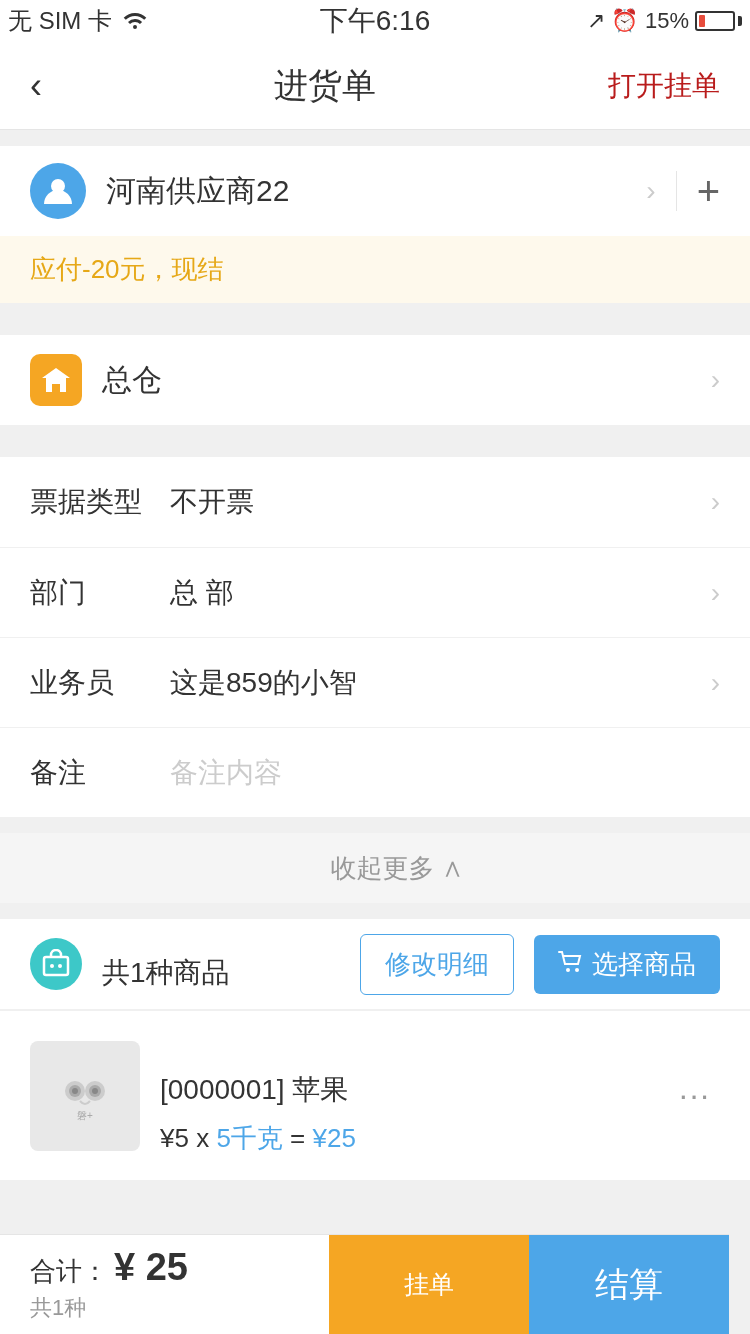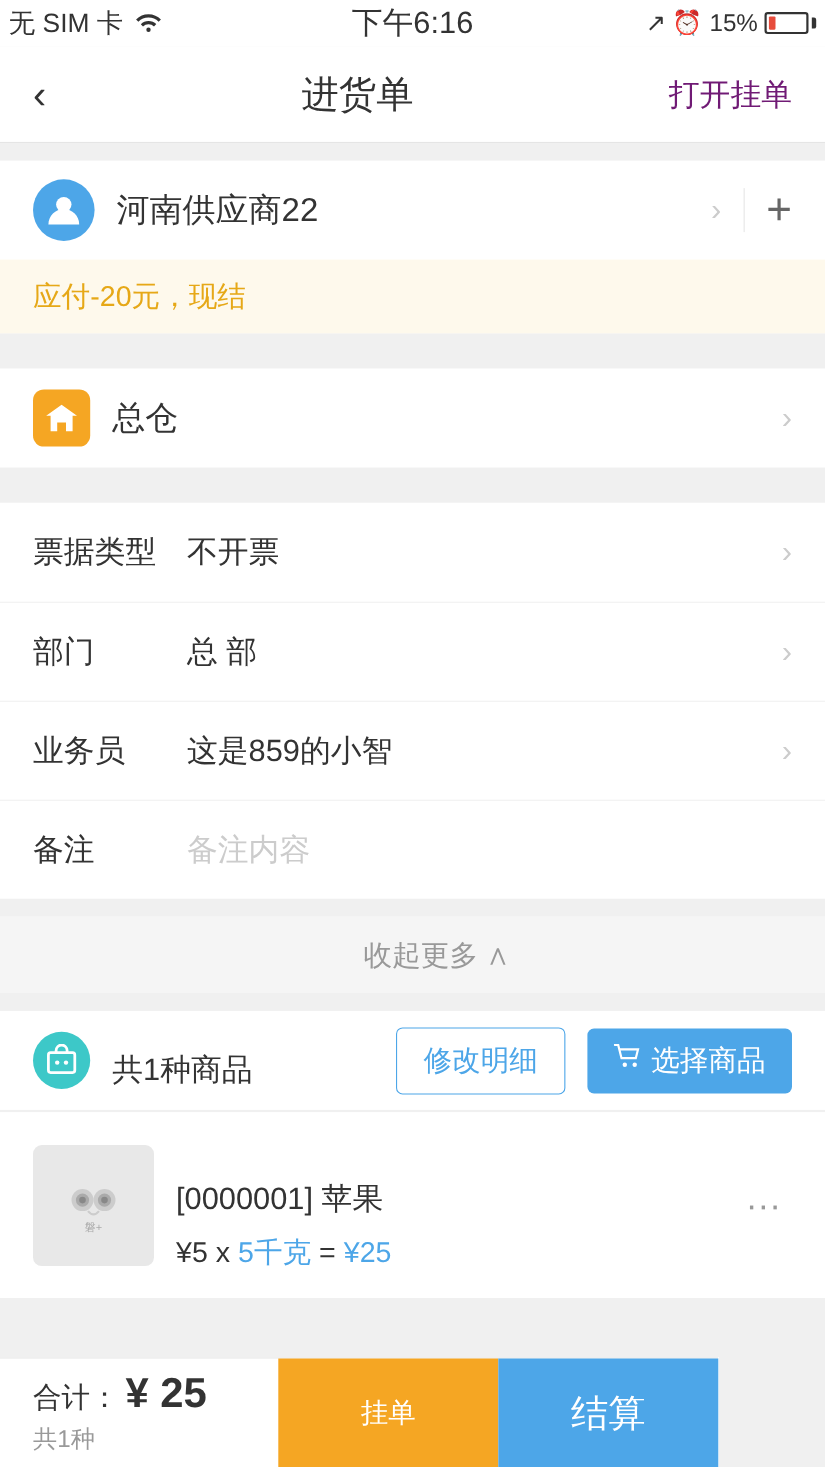--- a/index.html
+++ b/index.html
@@ -55,21 +55,21 @@
       color: #333;
       cursor: pointer;
     }
     .nav-bar .title {
       font-size: 34px;
       font-weight: 500;
       color: #333;
     }
     .nav-bar .right-action {
       font-size: 28px;
-      color: #701a75;
+      color: #b91c1c;
     }
 
     
     .section {
       background: #fff;
       margin-bottom: 16px;
     }
 
     
     .supplier-row {
@@ -207,21 +207,21 @@
     }
     .btn-select {
       background: #4da6e8;
       color: #fff;
       border: none;
       border-radius: 6px;
       padding: 12px 24px;
       font-size: 26px;
       cursor: pointer;
       display: flex;
-      align-items: flex-start;
+      align-items: center;
       gap: 8px;
     }
 
     
     .product-item {
       background: #fff;
       display: flex;
       align-items: center;
       padding: 24px 30px;
       margin-top: 2px;
@@ -254,21 +254,21 @@
       color: #999;
       font-size: 32px;
       cursor: pointer;
       padding: 10px;
     }
 
     
     .bottom-bar {
       position: fixed;
       bottom: 0;
-      width: 653px;
+      width: 729px;
       height: 100px;
       display: flex;
       align-items: stretch;
       background: #fff;
       border-top: 1px solid #e5e5e5;
     }
     .bottom-total {
       flex: 1;
       display: flex;
       flex-direction: column;

